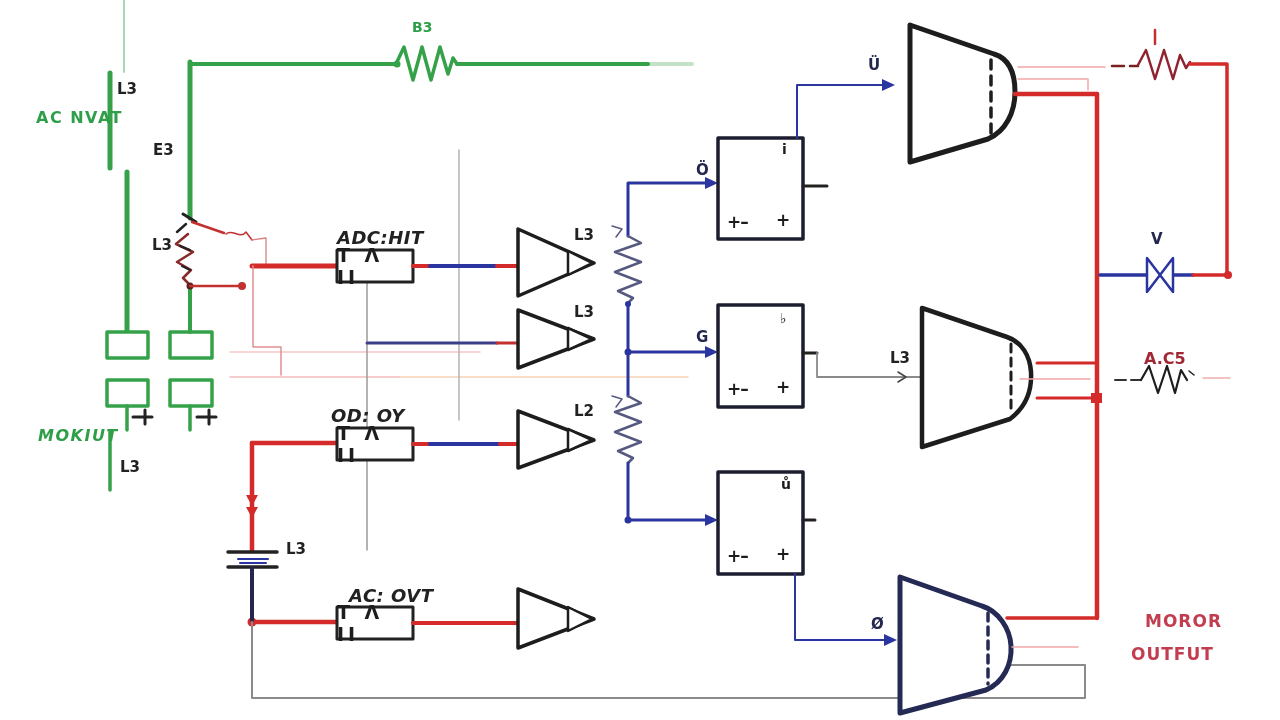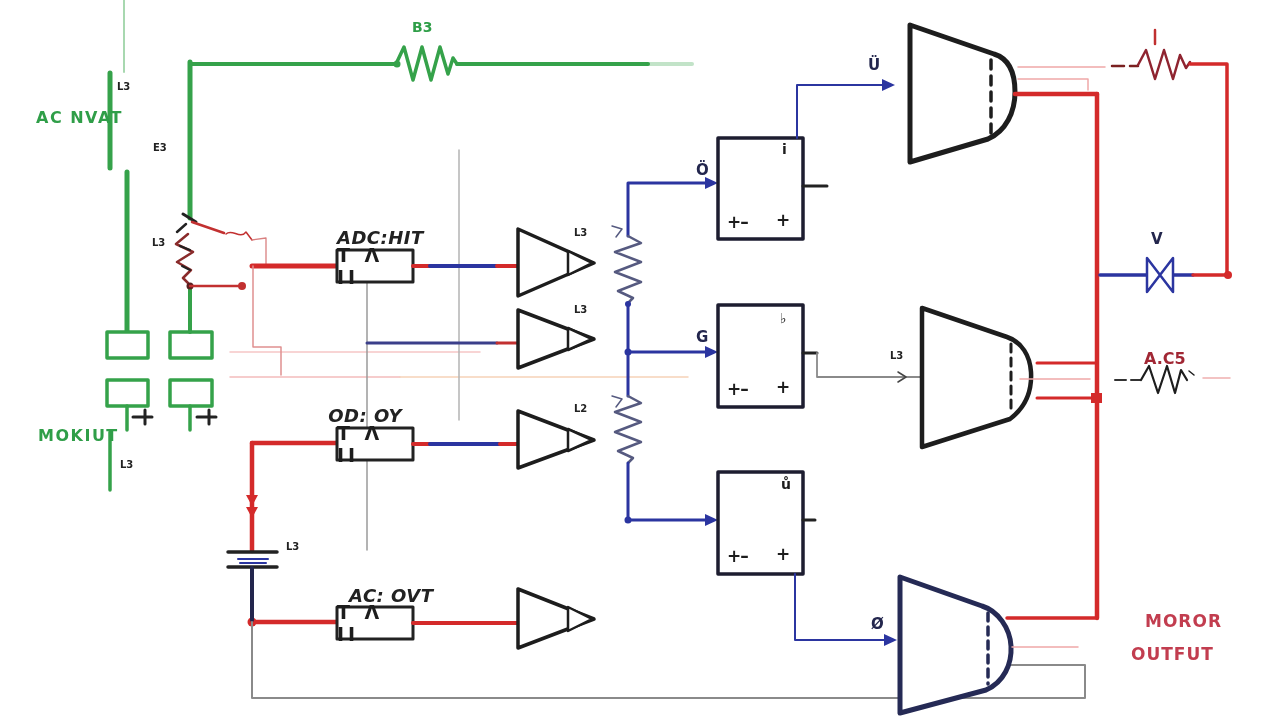--- a/index.html
+++ b/index.html
@@ -2,21 +2,21 @@
 <html><head>
 <meta charset="utf-8">
 <style>
   html,body{margin:0;padding:0;background:#ffffff;}
   #stage{position:relative;width:1280px;height:720px;background:#ffffff;overflow:hidden;
          font-family:"DejaVu Sans",sans-serif;}
   #wires{position:absolute;left:0;top:0;width:1280px;height:720px;}
   .label{position:absolute;white-space:nowrap;font-weight:700;color:#222;line-height:1;}
   .green-text{color:#2f9e48;font-size:16px;letter-spacing:1.5px;}
   .red-text{color:#c23d4f;font-size:17px;letter-spacing:1px;}
-  .val{font-size:10px;}
+  .val{font-size:15px;}
   .val-green{color:#2f9e48;font-size:14px;}
   .box-title{font-size:18px;font-style:italic;letter-spacing:0.5px;}
   .box-inner{position:absolute;display:flex;align-items:center;justify-content:center;
              font-size:19px;font-weight:700;letter-spacing:4px;color:#1d1d1d;}
   .sig{font-size:15px;color:#23264d;}
   .corner{font-size:14px;color:#1d1d1d;}
   .pm{font-size:17px;color:#1d1d1d;letter-spacing:-1px;}
   .darkred{color:#a12734;font-size:16px;}
 </style>
 </head>
@@ -209,27 +209,27 @@
     <path d="M1189,371 L1194,375" stroke="#1d1d1d" stroke-width="1.5"></path>
     <path d="M1203,378 H1230" stroke="#f0b0b0" stroke-width="1.5"></path>
   </g>
 </svg>
 
   <div class="label green-text" style="left:36px;top:110px;">AC NVAT</div>
   <div class="label val" style="left:117px;top:82px;">L3</div>
   <div class="label val" style="left:117px;top:143px;margin-left:36px;">E3</div>
   <div class="label val-green" style="left:412px;top:20px;">B3</div>
   <div class="label val" style="left:152px;top:238px;">L3</div>
-  <div class="label green-text" style="left:38px;top:428px;">MOKIUT</div>
+  <div class="label green-text" style="left:38px;top:428px;font-style:italic;">MOKIUT</div>
   <div class="label val" style="left:120px;top:460px;">L3</div>
   <div class="label val" style="left:286px;top:542px;">L3</div>
 
   <div class="label box-title" style="left:337px;top:229px;width:78px;text-align:center;">ADC:HIT</div>
   <div class="box-inner" style="left:337px;top:250px;width:76px;height:32px;">T Λ II</div>
-  <div class="label box-title" style="left:324px;top:407px;width:78px;text-align:right;">OD: OY</div>
+  <div class="label box-title" style="left:331px;top:407px;width:78px;text-align:left;">OD: OY</div>
   <div class="box-inner" style="left:337px;top:428px;width:76px;height:32px;">T Λ II</div>
   <div class="label box-title" style="left:349px;top:587px;width:78px;text-align:center;">AC: OVT</div>
   <div class="box-inner" style="left:337px;top:607px;width:76px;height:32px;">T Λ II</div>
 
   <div class="label val" style="left:574px;top:228px;">L3</div>
   <div class="label val" style="left:574px;top:305px;">L3</div>
   <div class="label val" style="left:574px;top:404px;">L2</div>
 
   <div class="label sig" style="left:696px;top:163px;">Ö</div>
   <div class="label sig" style="left:696px;top:330px;">G</div>

